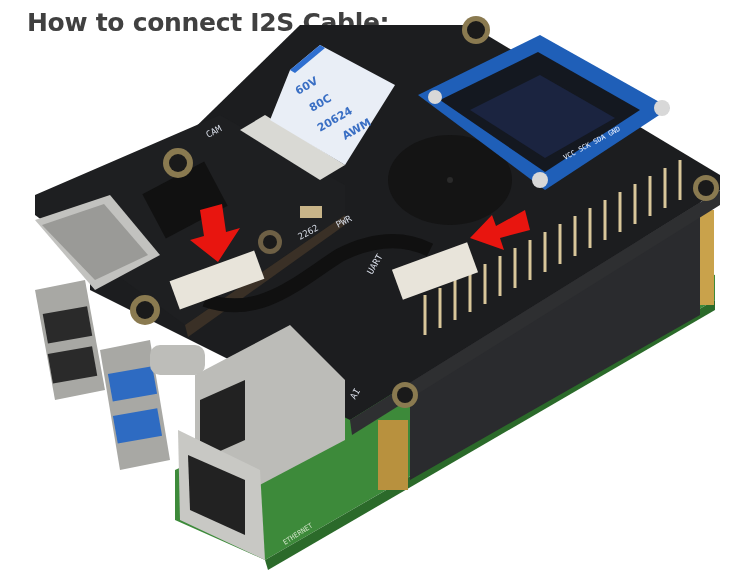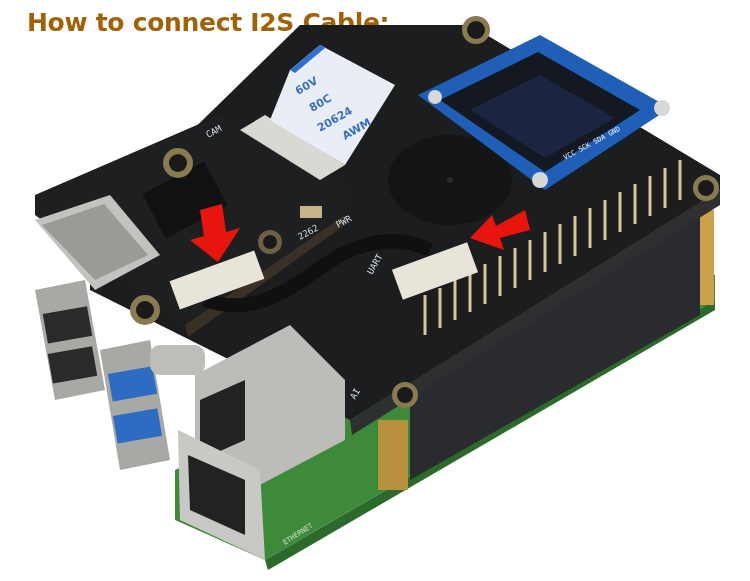--- a/index.html
+++ b/index.html
@@ -1,20 +1,20 @@
 <!DOCTYPE html>
 <html><head>
   <meta charset="utf-8">
   <style>
     html, body { margin: 0; padding: 0; background: #ffffff; }
     body { width: 750px; height: 581px; position: relative; overflow: hidden; }
     .title {
       position: absolute; left: 27px; top: 8px;
       font-family: "DejaVu Sans", sans-serif;
-      font-size: 25px; font-weight: 600; color: #a16207;
+      font-size: 25px; font-weight: 600; color: #404040;
       letter-spacing: -0.3px;
     }
     .scene { position: absolute; left: 0; top: 0; width: 750px; height: 581px; }
     .silk {
       font-family: "DejaVu Sans Mono", monospace;
       fill: #d8dde8; font-size: 9px;
     }
     .silk-blue {
       font-family: "DejaVu Sans Mono", monospace;
       fill: #e8f0ff; font-size: 7px;

